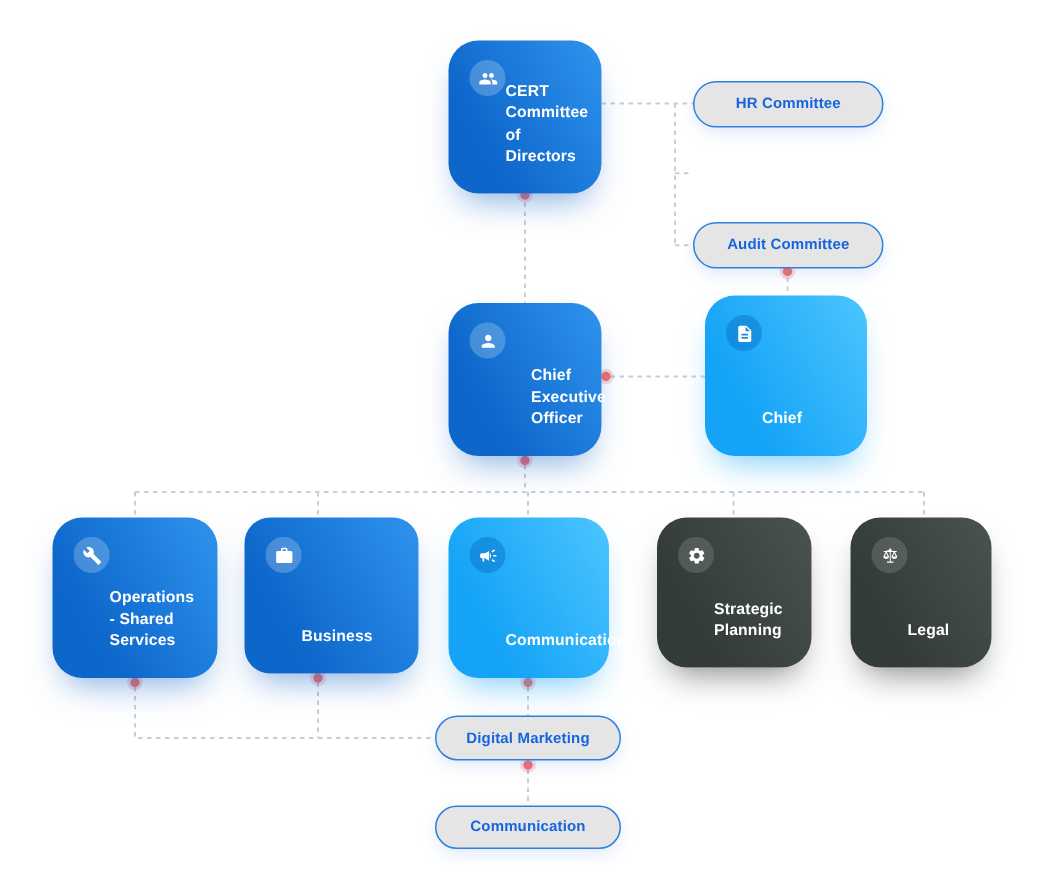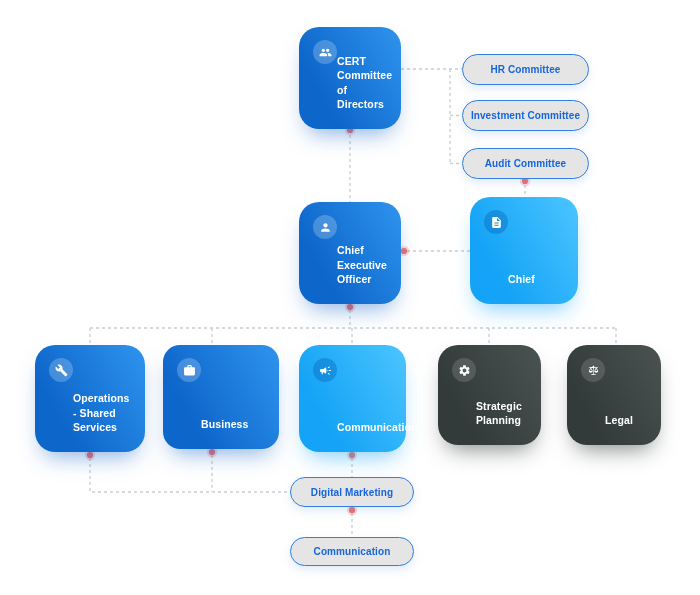--- a/index.html
+++ b/index.html
@@ -41,21 +41,21 @@
   .pill{
     position:absolute;z-index:2;box-sizing:border-box;background:#e5e5e5;
     border:1.6px solid #2f80e0;border-radius:17px;
     display:flex;align-items:center;justify-content:center;
     box-shadow:0 4px 10px rgba(60,120,220,0.15);
   }
   .pill-label{color:#1565dd;font-weight:bold;font-size:10px;letter-spacing:0.1px;}
 
   
   .pos-cert{left:299px;top:27px;width:102px;height:102px;}
-  .pos-ceo{left:299px;top:202px;width:102px;height:102px;}
+  .pos-ceo{left:299px;top:202px;width:102px;height:102px;gap:17px;}
   .pos-audit{left:470px;top:197px;width:108px;height:107px;}
   .pos-operations{left:35px;top:345px;width:110px;height:107px;}
   .pos-business{left:163px;top:345px;width:116px;height:104px;border-radius:17px;}
   .pos-communication{left:299px;top:345px;width:107px;height:107px;}
   .pos-strategic{left:438px;top:345px;width:103px;height:100px;}
   .pos-legal{left:567px;top:345px;width:94px;height:100px;}
   .pos-hr{left:462px;top:54px;width:127px;height:31px;}
   .pos-investment{left:462px;top:100px;width:127px;height:31px;}
   .pos-audit-committee{left:462px;top:148px;width:127px;height:31px;text-align:right;}
   .pos-digital-marketing{left:290px;top:477px;width:124px;height:30px;}
@@ -117,23 +117,20 @@
       <svg viewBox="0 0 24 24">
           <path d="M16 11c1.66 0 2.99-1.34 2.99-3S17.66 5 16 5c-1.66 0-3 1.34-3 3s1.34 3 3 3zm-8 0c1.66 0 2.99-1.34 2.99-3S9.66 5 8 5C6.34 5 5 6.34 5 8s1.34 3 3 3zm0 2c-2.33 0-7 1.17-7 3.5V19h14v-2.5c0-2.33-4.67-3.5-7-3.5zm8 0c-.29 0-.62.02-.97.05 1.16.84 1.97 1.97 1.97 3.45V19h6v-2.5c0-2.33-4.67-3.5-7-3.5z"></path>
         </svg>
     </span>
     <span class="card-label">CERT Committee of Directors</span>
   </div>
 
   <div class="pill pos-hr">
     <span class="pill-label">HR Committee</span>
   </div>
-  <div class="pill pos-investment">
-    <span class="pill-label">Investment Committee</span>
-  </div>
   <div class="pill pos-audit-committee">
     <span class="pill-label">Audit Committee</span>
   </div>
 
   <div class="card v-blue pos-ceo">
     <span class="icon-circle">
       <svg viewBox="0 0 24 24">
           <path d="M12 12c2.21 0 4-1.79 4-4s-1.79-4-4-4-4 1.79-4 4 1.79 4 4 4zm0 2c-2.67 0-8 1.34-8 4v2h16v-2c0-2.66-5.33-4-8-4z"></path>
         </svg>
     </span>

